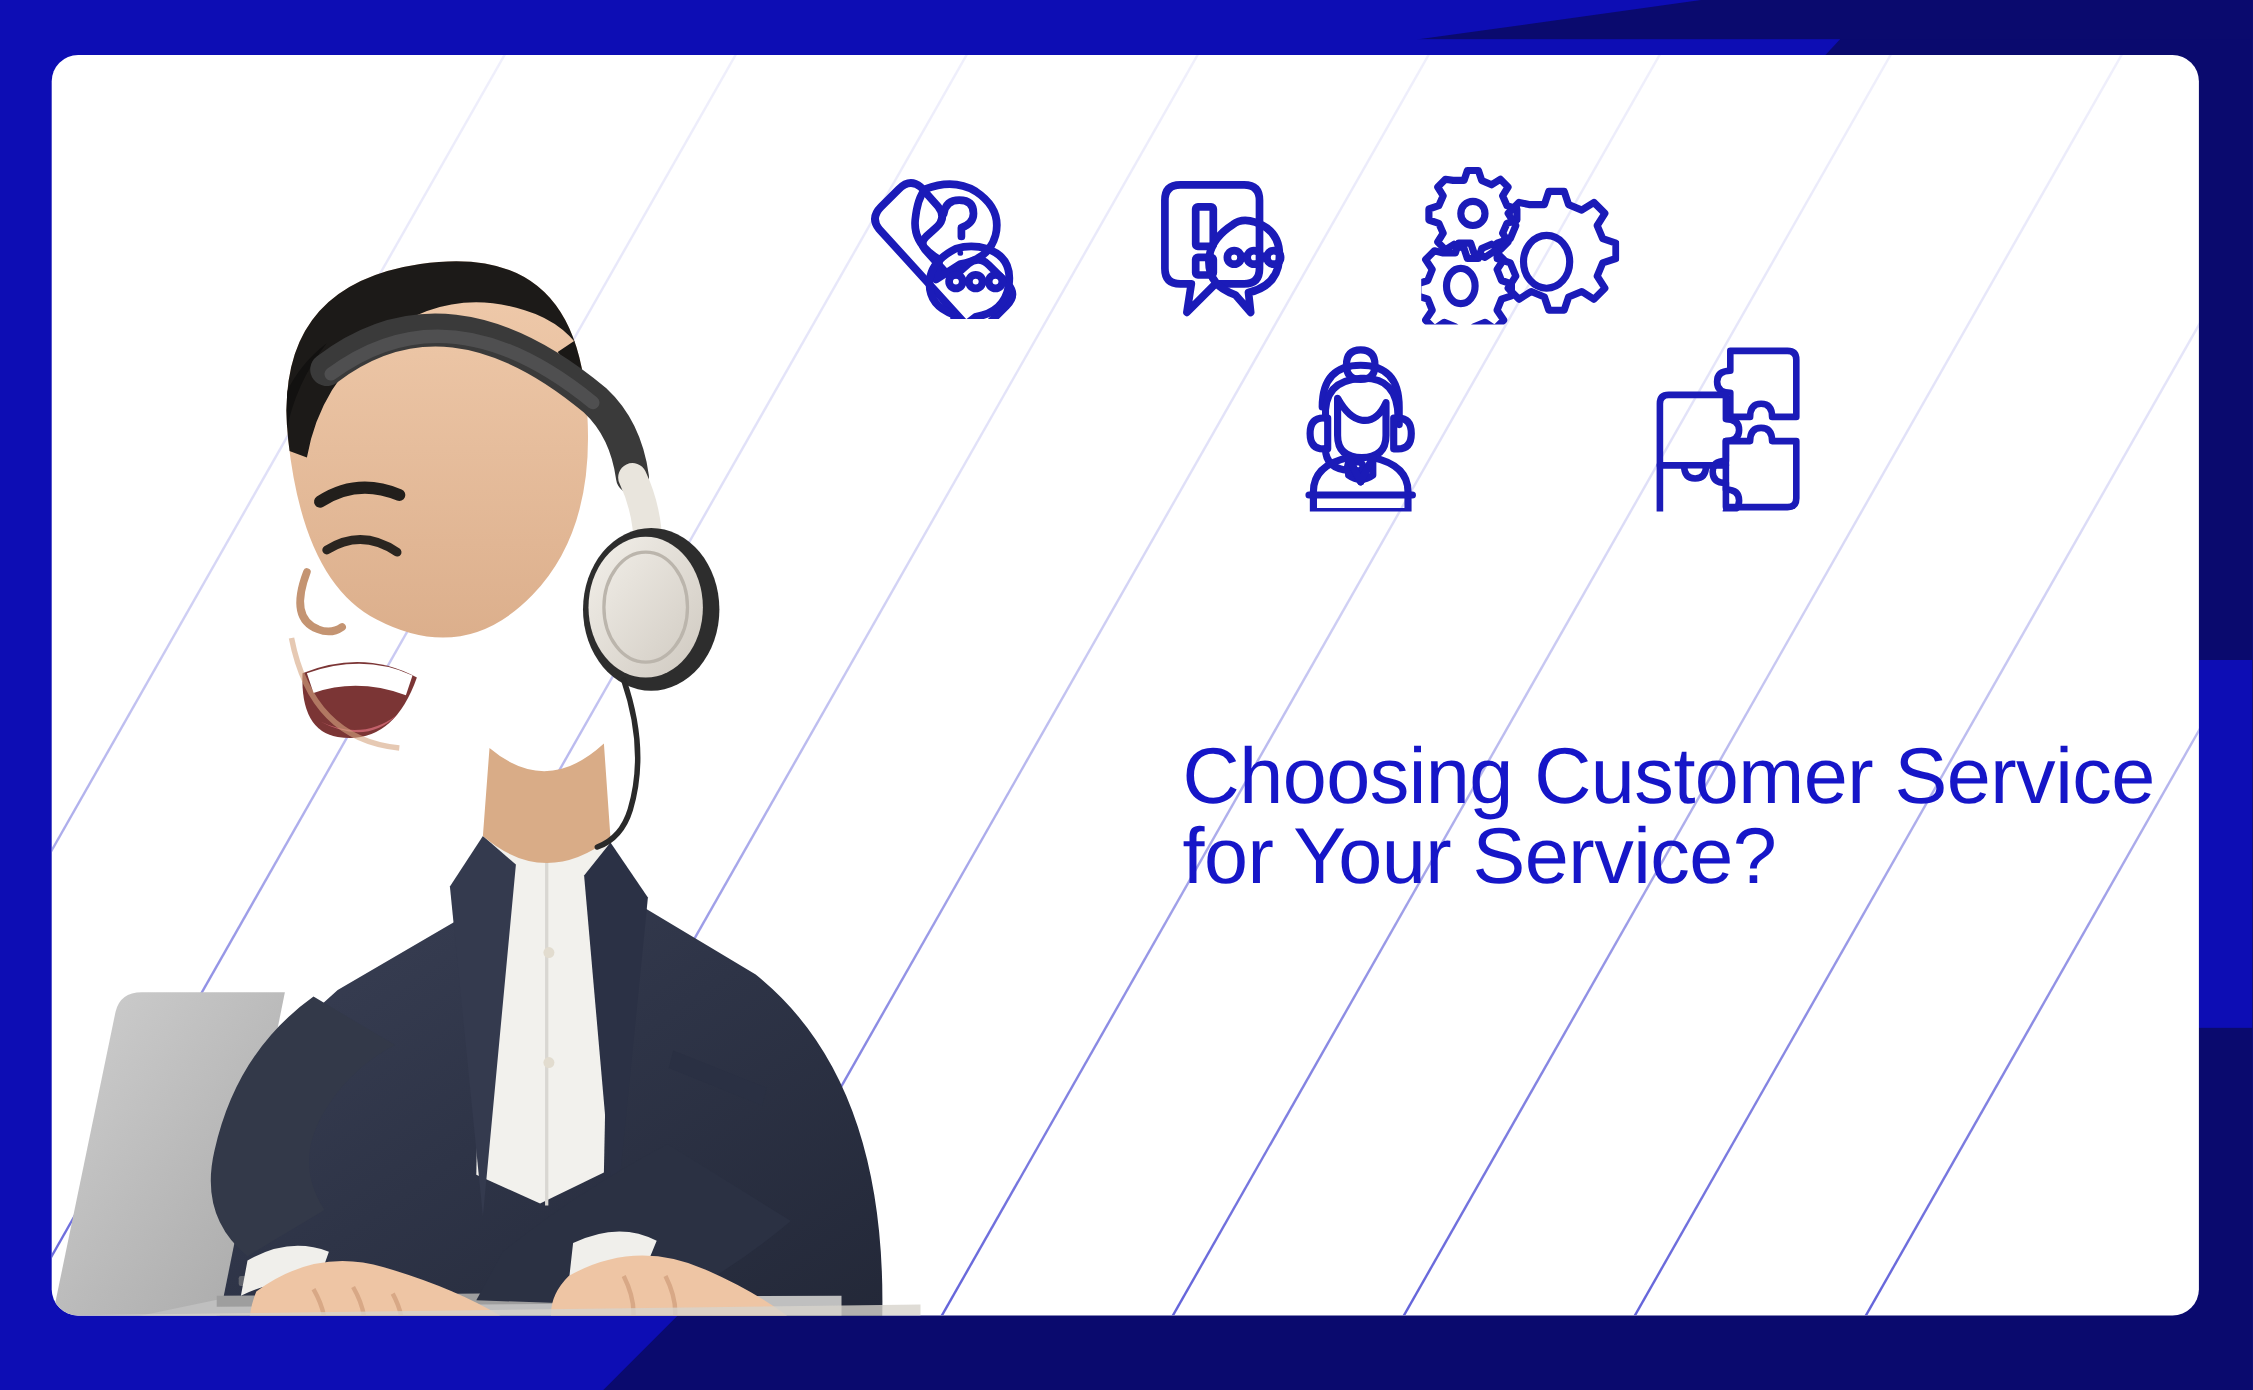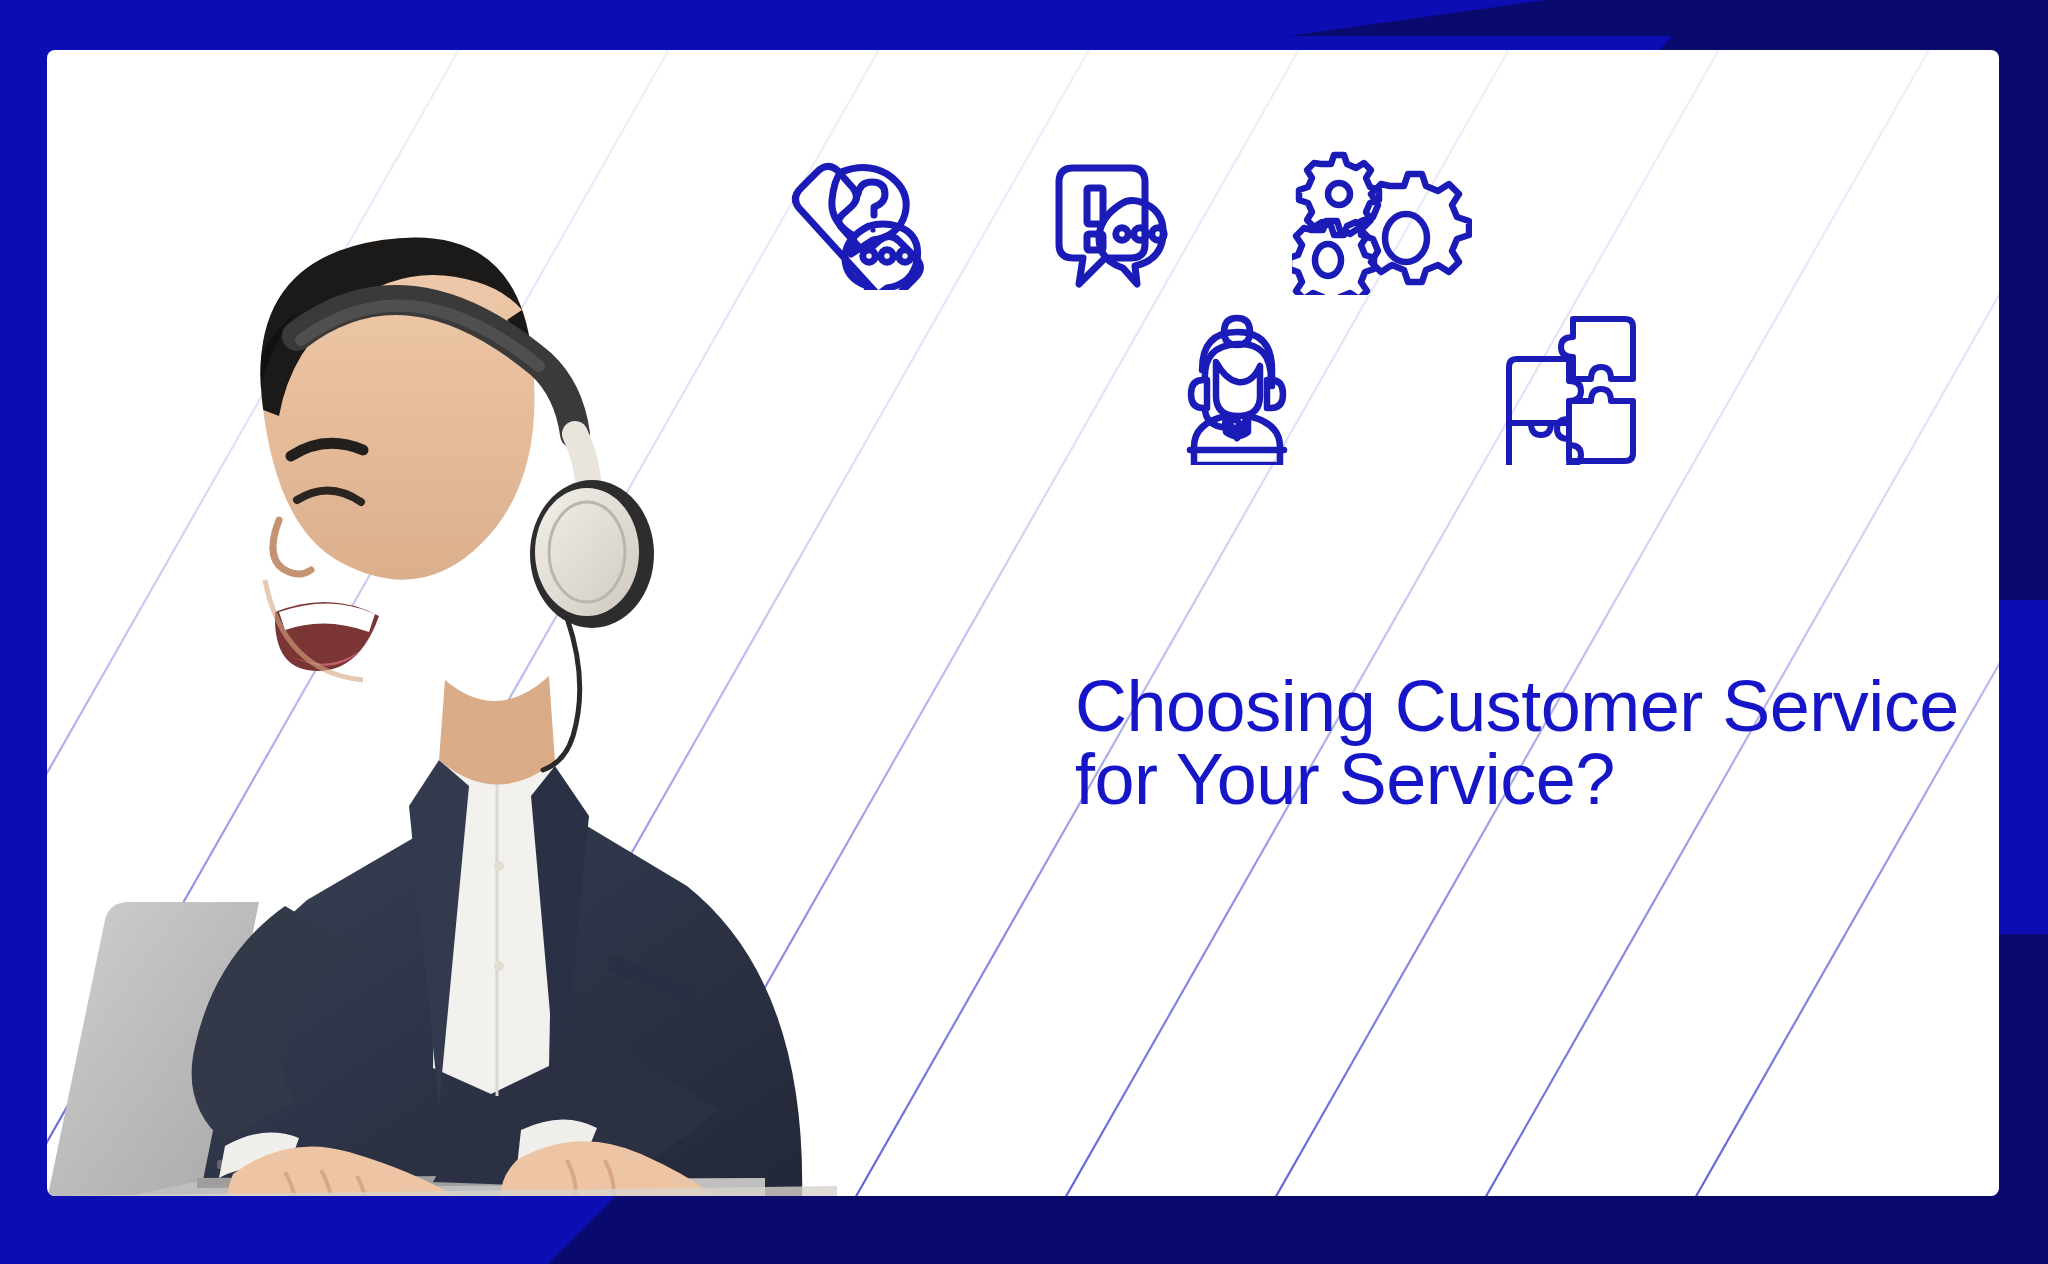--- a/index.html
+++ b/index.html
@@ -37,21 +37,21 @@
     background:#0A0A6E;
     clip-path:polygon(100% 0, 100% 100%, 0 100%, 34% 0);
   }
 
   
   .card {
     position:absolute;
     left:47px; top:50px;
     width:1952px; height:1146px;
     background:#FFFFFF;
-    border-radius:8px;
+    border-radius:24px;
     overflow:hidden;
   }
 
   
   .lattice {
     position:absolute; inset:0;
     pointer-events:none;
   }
 
   

